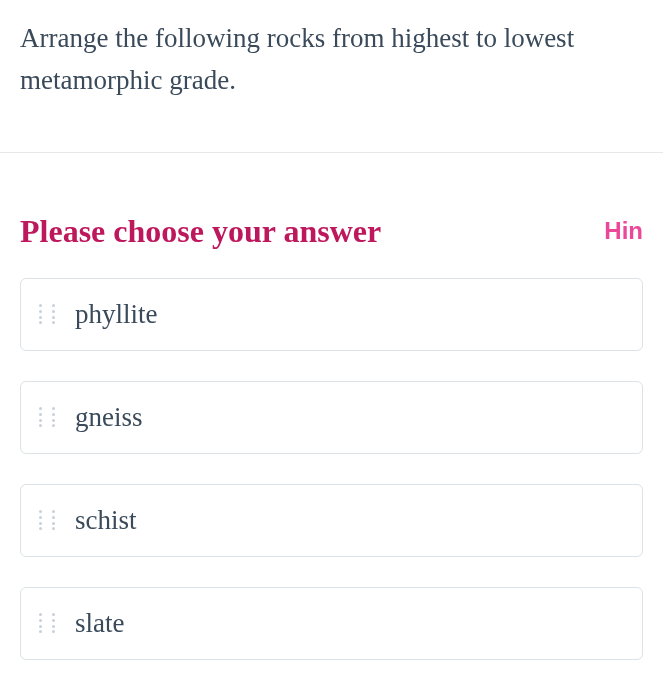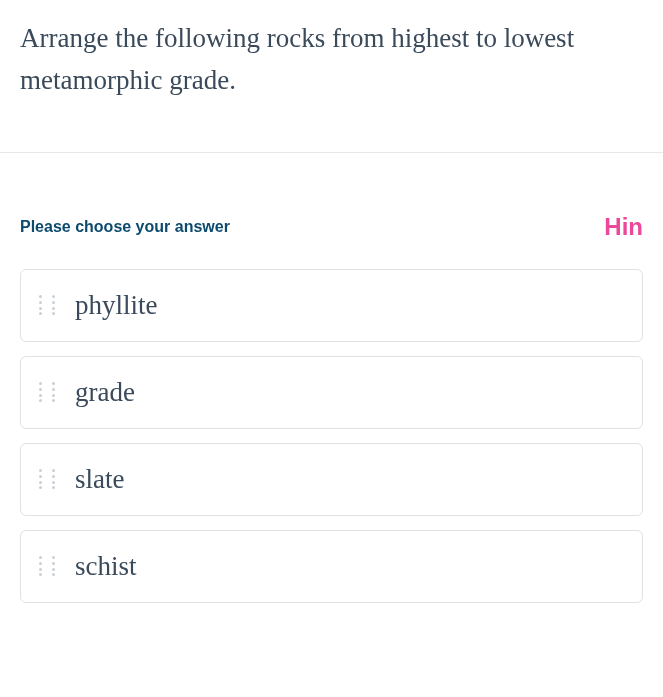--- a/index.html
+++ b/index.html
@@ -27,36 +27,36 @@
     .answer-section {
       padding: 60px 20px 20px 20px;
     }
     .answer-header {
       display: flex;
       justify-content: space-between;
       align-items: center;
       margin-bottom: 28px;
     }
     .choose-label {
-      font-family: Liberation Sans, sans-serif;
-      font-size: 16px;
+      font-family: Liberation Serif, serif;
+      font-size: 32px;
       font-weight: 700;
-      color: #0c4a6e;
+      color: #be185d;
     }
     .hint-link {
       font-family: -apple-system, BlinkMacSystemFont, 'Segoe UI', Arial, sans-serif;
       font-size: 24px;
       font-weight: 700;
       color: #ec4899;
       cursor: pointer;
     }
     .option-list {
       display: flex;
       flex-direction: column;
-      gap: 14px;
+      gap: 30px;
     }
     .option-item {
       display: flex;
       align-items: center;
       border: 1px solid #dce2e6;
       border-radius: 6px;
       padding: 20px 18px;
       cursor: move;
       background: #ffffff;
     }
@@ -134,21 +134,43 @@
           </div>
         <div class="drag-row">
             <div class="drag-dot"></div>
             <div class="drag-dot"></div>
           </div>
         <div class="drag-row">
             <div class="drag-dot"></div>
             <div class="drag-dot"></div>
           </div>
       </div>
-      <span class="option-label">grade</span>
+      <span class="option-label">gneiss</span>
+    </div>
+
+    <div class="option-item">
+      <div class="drag-handle">
+        <div class="drag-row">
+            <div class="drag-dot"></div>
+            <div class="drag-dot"></div>
+          </div>
+        <div class="drag-row">
+            <div class="drag-dot"></div>
+            <div class="drag-dot"></div>
+          </div>
+        <div class="drag-row">
+            <div class="drag-dot"></div>
+            <div class="drag-dot"></div>
+          </div>
+        <div class="drag-row">
+            <div class="drag-dot"></div>
+            <div class="drag-dot"></div>
+          </div>
+      </div>
+      <span class="option-label">schist</span>
     </div>
 
     <div class="option-item">
       <div class="drag-handle">
         <div class="drag-row">
             <div class="drag-dot"></div>
             <div class="drag-dot"></div>
           </div>
         <div class="drag-row">
             <div class="drag-dot"></div>
@@ -159,36 +181,14 @@
             <div class="drag-dot"></div>
           </div>
         <div class="drag-row">
             <div class="drag-dot"></div>
             <div class="drag-dot"></div>
           </div>
       </div>
       <span class="option-label">slate</span>
     </div>
 
-    <div class="option-item">
-      <div class="drag-handle">
-        <div class="drag-row">
-            <div class="drag-dot"></div>
-            <div class="drag-dot"></div>
-          </div>
-        <div class="drag-row">
-            <div class="drag-dot"></div>
-            <div class="drag-dot"></div>
-          </div>
-        <div class="drag-row">
-            <div class="drag-dot"></div>
-            <div class="drag-dot"></div>
-          </div>
-        <div class="drag-row">
-            <div class="drag-dot"></div>
-            <div class="drag-dot"></div>
-          </div>
-      </div>
-      <span class="option-label">schist</span>
-    </div>
-
   </div>
 </div>
 
 </body></html>

